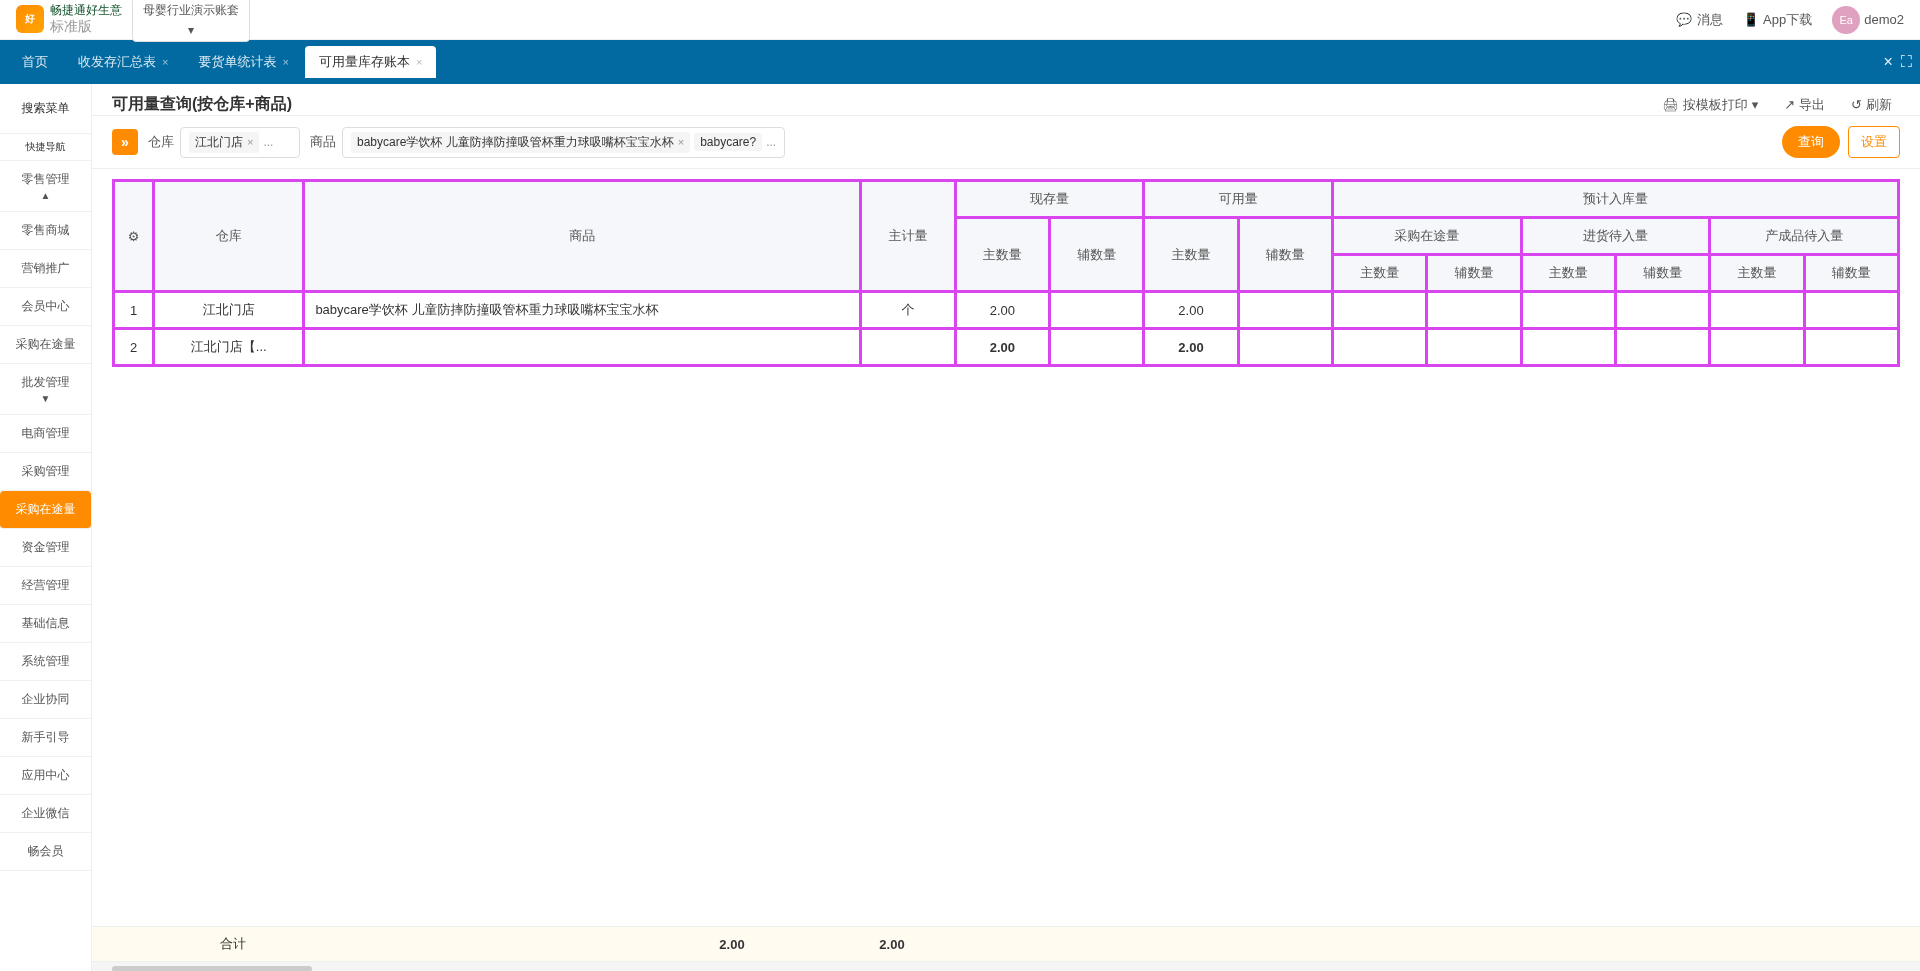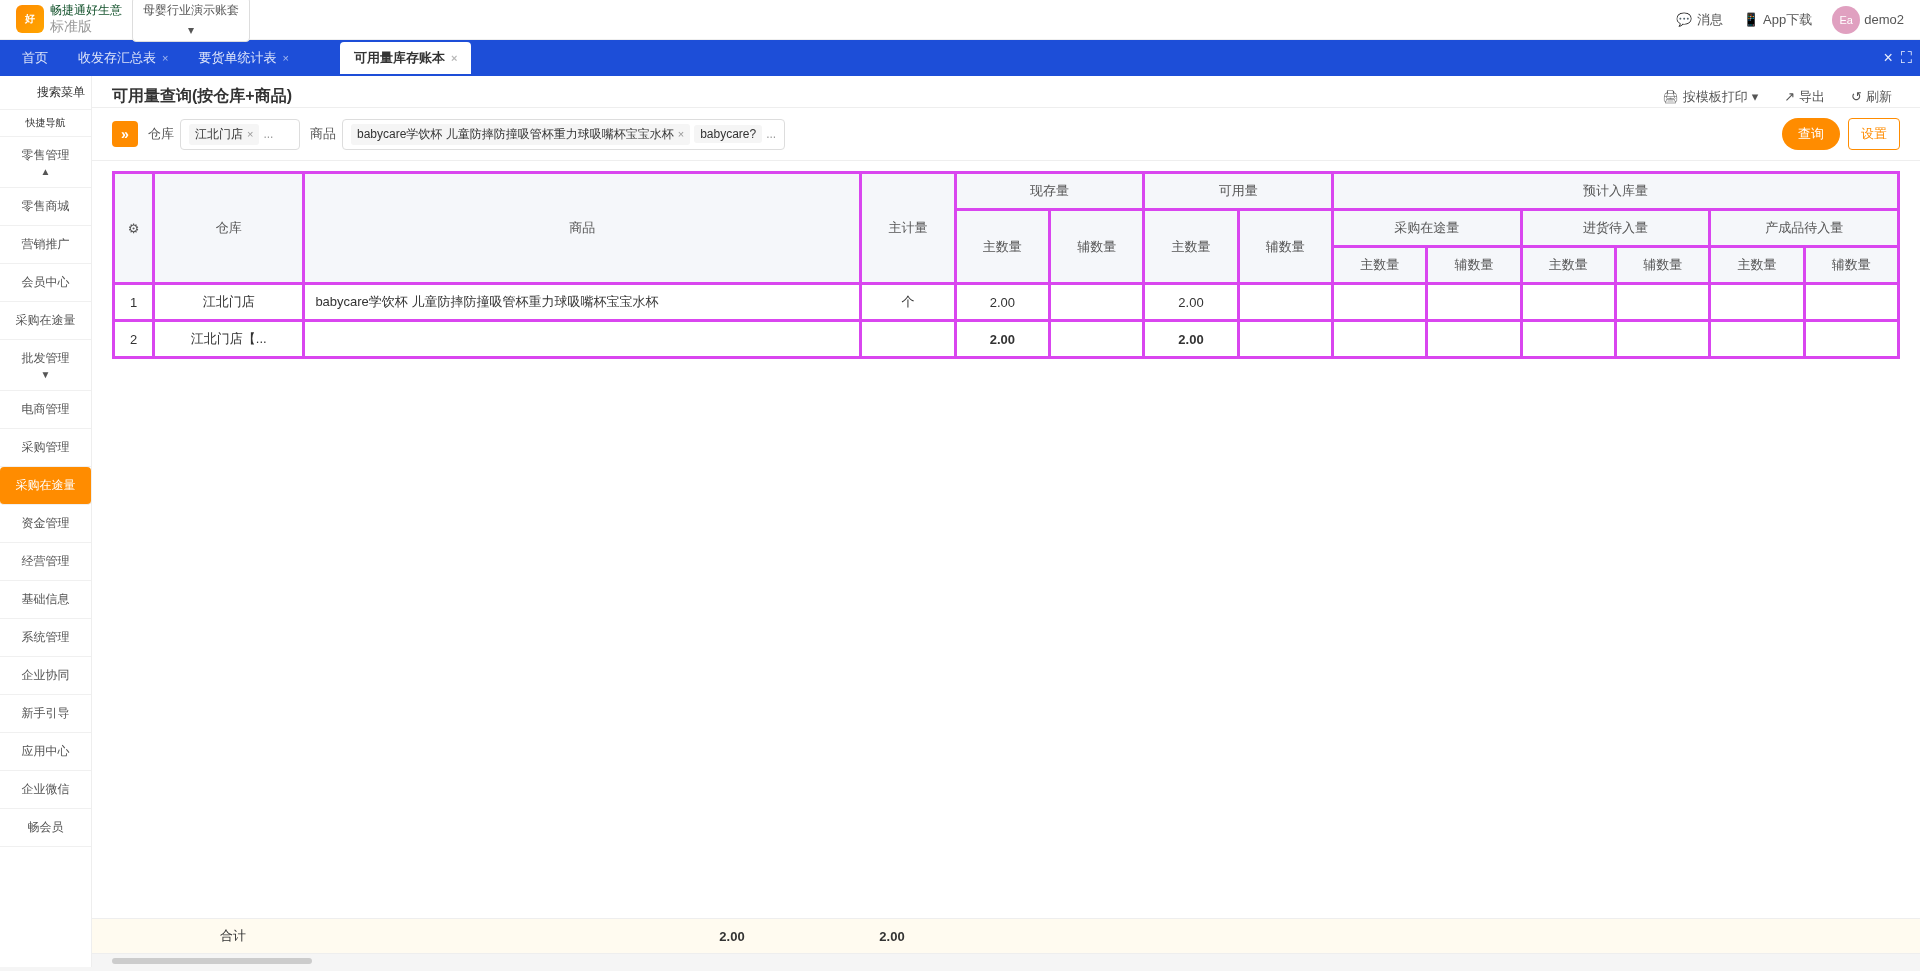--- a/index.html
+++ b/index.html
@@ -26,64 +26,63 @@
       display: flex; align-items: center; gap: 4px;
       padding: 4px 10px; border: 1px solid #ddd; border-radius: 4px;
       cursor: pointer; font-size: 12px; color: #555; background: #fff; flex-direction: column;
     }
     .top-bar-right { display: flex; align-items: center; gap: 20px; }
     .top-bar-item { display: flex; align-items: center; gap: 4px; cursor: pointer; color: #555; font-size: 13px; }
     .avatar { width: 28px; height: 28px; border-radius: 50%; background: #e0a0c0; display: flex; align-items: center; justify-content: center; font-size: 11px; color: #fff; overflow: hidden; }
 
     
     .nav-tabs-bar {
-      height: 36px;
-      background: #1d4ed8;
+      height: 44px;
+      background: #0369a1;
       display: flex;
       align-items: center;
       padding: 0 8px;
     }
     .nav-tab {
       height: 32px;
       padding: 0 14px;
       display: flex; align-items: center; gap: 6px;
       border-radius: 4px 4px 0 0;
       cursor: pointer;
       font-size: 13px;
       color: rgba(255,255,255,0.85);
       position: relative;
       margin-right: 2px;
     }
     .nav-tab.active {
       background: #fff;
       color: #333;
-      font-weight: 700;
-      margin-left: 35px;
+      font-weight: 400;
     }
     .nav-tab .close-x { font-size: 11px; color: inherit; opacity: 0.7; }
     .nav-tab.active .close-x { color: #999; }
     .nav-tabs-bar-right { margin-left: auto; display: flex; align-items: center; gap: 8px; }
     .nav-icon-btn { color: rgba(255,255,255,0.9); cursor: pointer; font-size: 16px; }
 
     
     .layout { display: flex; height: calc(971px - 80px); }
     .sidebar {
       width: 92px;
       background: #fff;
       border-right: 1px solid #eee;
       display: flex;
       flex-direction: column;
       overflow-y: auto;
     }
     .sidebar-search {
-      padding: 8px 6px;
+      padding: 16px 6px;
       font-size: 12px;
       color: #333;
       cursor: pointer;
-      text-align: right;
+      text-align: center;
       border-bottom: 1px solid #f0f0f0;
     }
     .sidebar-nav {
       padding: 6px 4px;
       font-size: 10px;
       color: #333;
       cursor: pointer;
       text-align: center;
       border-bottom: 1px solid #f0f0f0;
     }

